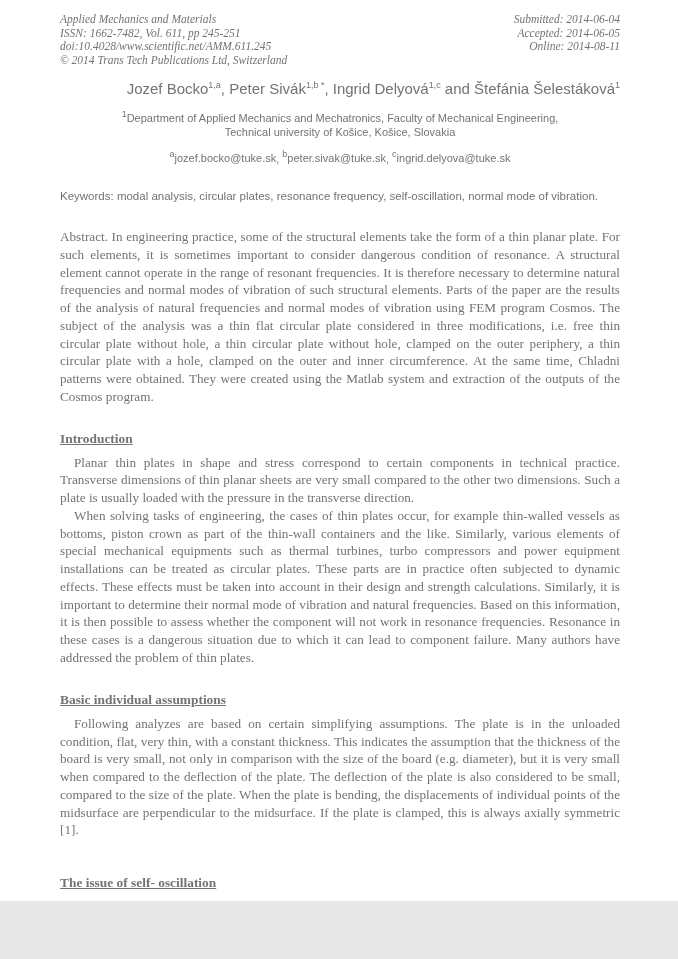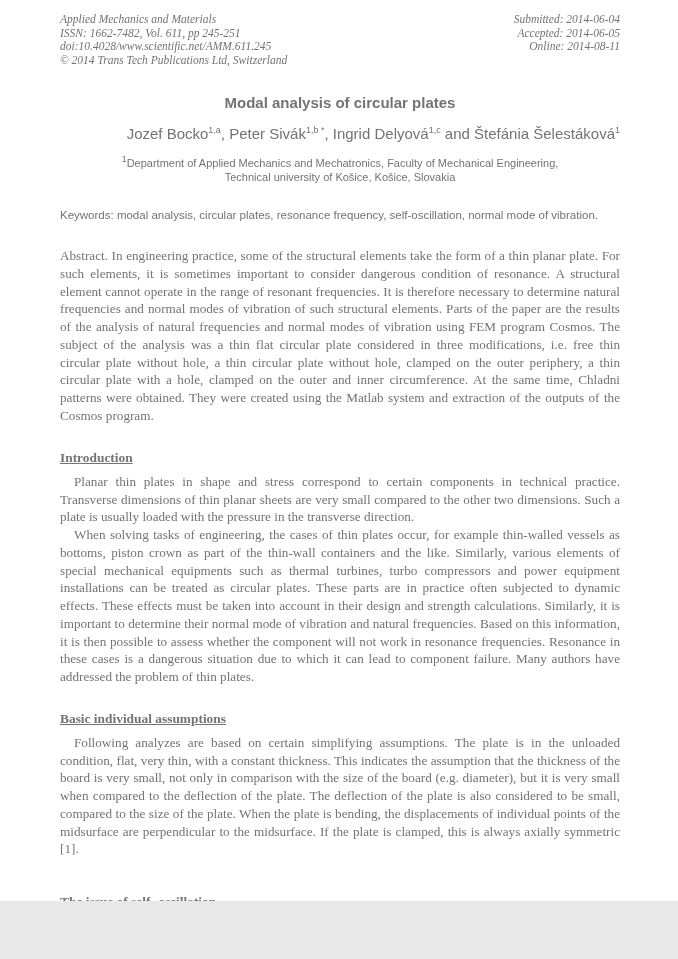--- a/index.html
+++ b/index.html
@@ -53,29 +53,29 @@
       <div>doi:10.4028/www.scientific.net/AMM.611.245</div>
       <div>© 2014 Trans Tech Publications Ltd, Switzerland</div>
     </div>
     <div class="right">
       <div>Submitted: 2014-06-04</div>
       <div>Accepted: 2014-06-05</div>
       <div>Online: 2014-08-11</div>
     </div>
   </div>
 
-  <h1 class="title">Modal analysis of circular plates</h1>
 
   <div class="authors"><span>Jozef Bocko<sup>1,a</sup></span>, <span>Peter Sivák<sup>1,b *</sup></span>, <span>Ingrid Delyová<sup>1,c</sup></span> and <span>Štefánia Šelestáková<sup>1</sup></span></div>
 
   <div class="affil">
     <div><sup>1</sup><span>Department of Applied Mechanics and Mechatronics, Faculty of Mechanical Engineering,</span></div>
     <div>Technical university of Košice, Košice, Slovakia</div>
   </div>
 
+  <div class="emails"><span><sup>a</sup>jozef.bocko@tuke.sk</span>, <span><sup>b</sup>peter.sivak@tuke.sk</span>, <span><sup>c</sup>ingrid.delyova@tuke.sk</span></div>
 
   <div class="keywords">
     <span class="lbl">Keywords:</span><span> modal analysis, circular plates, resonance frequency, self-oscillation, normal mode of vibration.</span>
   </div>
 
   <div class="abstract">
     <span class="lbl">Abstract.</span><span> In engineering practice, some of the structural elements take the form of a thin planar plate. For such elements, it is sometimes important to consider dangerous condition of resonance. A structural element cannot operate in the range of resonant frequencies. It is therefore necessary to determine natural frequencies and normal modes of vibration of such structural elements. Parts of the paper are the results of the analysis of natural frequencies and normal modes of vibration using FEM program Cosmos. The subject of the analysis was a thin flat circular plate considered in three modifications, i.e. free thin circular plate without hole, a thin circular plate without hole, clamped on the outer periphery, a thin circular plate with a hole, clamped on the outer and inner circumference. At the same time, Chladni patterns were obtained. They were created using the Matlab system and extraction of the outputs of the Cosmos program.</span>
   </div>
 
   <div id="sections">

